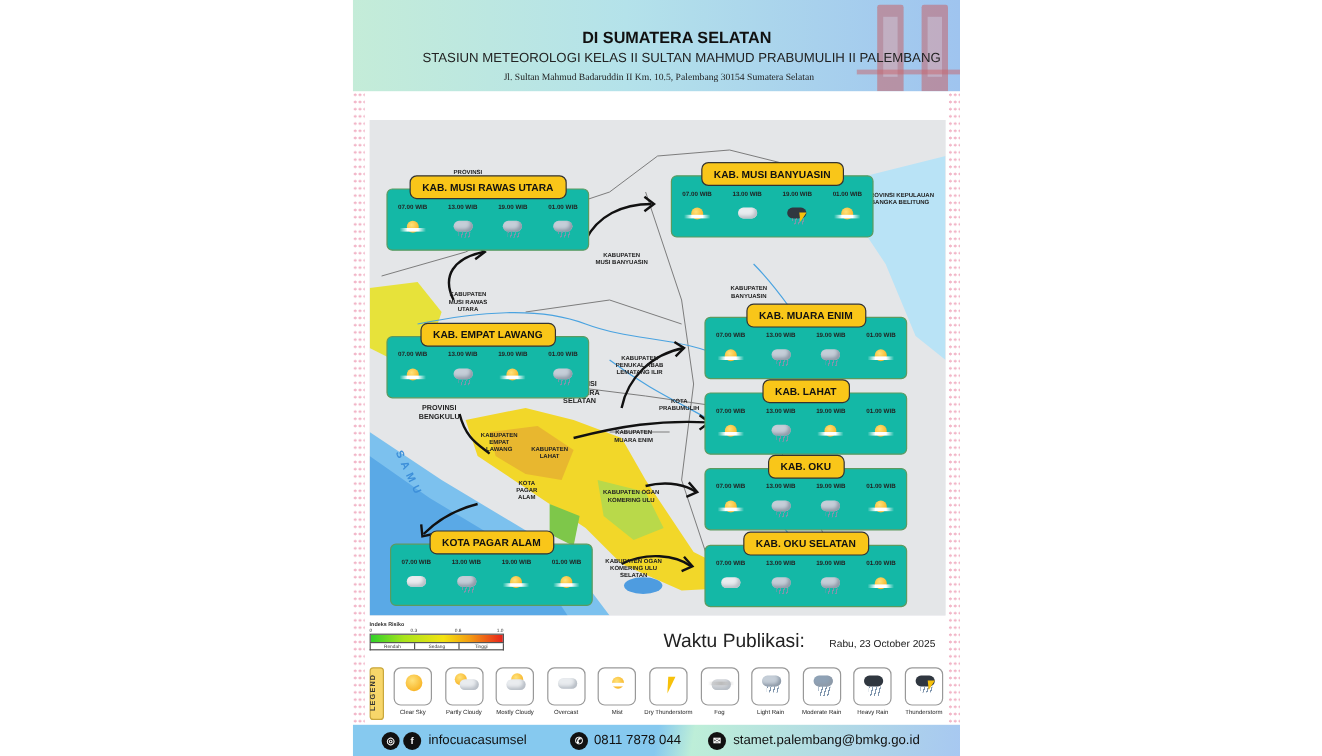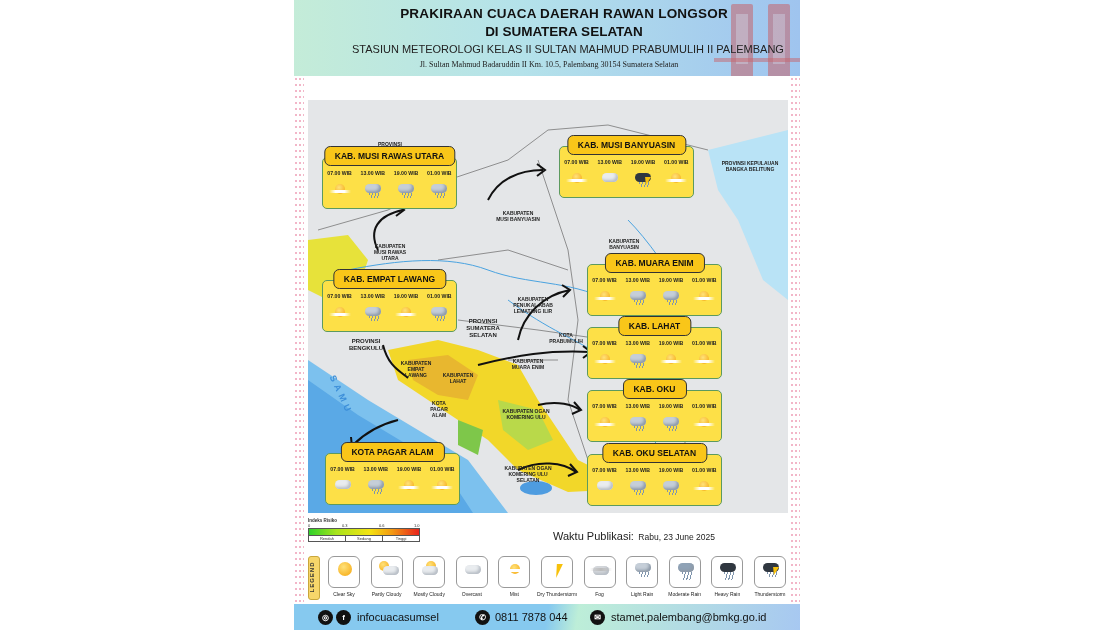--- a/index.html
+++ b/index.html
@@ -20,21 +20,21 @@
   .h-title1 { position: absolute; left: 70px; top: 6px; width: 400px; text-align: center; font-family: "Liberation Sans", sans-serif; font-weight: bold; font-size: 13.5px; color: #111; letter-spacing: .2px; }
   .h-title2 { position: absolute; left: 70px; top: 24px; width: 400px; text-align: center; font-family: "Liberation Sans", sans-serif; font-weight: bold; font-size: 13.5px; color: #111; }
   .h-sub { position: absolute; left: 58px; top: 43px; width: 394px; text-align: center; font-family: "Liberation Sans", sans-serif; font-size: 11px; color: #222; white-space: nowrap; }
   .h-addr { position: absolute; left: 70px; top: 60px; width: 370px; text-align: center; font-family: Liberation Serif, serif; font-size: 8px; color: #222; white-space: nowrap; }
   .side-deco { position: absolute; top: 76px; width: 10px; height: 530px; background-image: radial-gradient(circle, #f2b6c8 1px, transparent 1.3px); background-size: 4px 6px; }
   .validity { position: absolute; left: 16px; top: 82px; font-family: "Liberation Sans", sans-serif; font-size: 9px; color: #222; }
   .validity .lbl { font-size: 10px; margin-right: 8px; }
   .validity .val { font-size: 7.2px; }
   .map { position: absolute; left: 14px; top: 100px; width: 480px; height: 413px; background: #e6e7e9; overflow: hidden; }
   .map svg { position: absolute; left: 0; top: 0; }
-  .card { position: absolute; width: 135px; height: 52px; background: #fde047; border: 1px solid #5c9a5f; border-radius: 5px; }
+  .card { position: absolute; width: 169px; height: 52px; background: #14b8a6; border: 1px solid #5c9a5f; border-radius: 5px; }
   .card-title { position: absolute; top: -12px; left: 50%; transform: translateX(-50%); height: 20px; padding: 0 10px; background: #f9c619; border: 1px solid #333; border-radius: 6px; font-family: "Liberation Sans", sans-serif; font-weight: bold; font-size: 8.5px; line-height: 18px; white-space: nowrap; color: #111; }
   .slots { position: absolute; left: 0; top: 12px; width: 100%; display: flex; justify-content: space-around; }
   .slot { width: 38px; text-align: center; }
   .slot-time { font-family: "Liberation Sans", sans-serif; font-weight: bold; font-size: 5.2px; color: #222; }
   .wx { display: inline-block; width: 22px; height: 14px; position: relative; margin-top: 6px; }
   .sun { position: absolute; left: 6px; top: 2px; width: 10px; height: 10px; border-radius: 50%; background: radial-gradient(circle at 40% 35%, #ffe27a, #f5a50b); }
   .haze { position: absolute; left: 0; top: 8px; width: 22px; height: 3px; background: linear-gradient(90deg, transparent, #fff 30%, #fff 70%, transparent); }
   .cloud { position: absolute; left: 3px; top: 2px; width: 16px; height: 9px; border-radius: 6px; background: #e9ecef; box-shadow: inset -2px -2px 3px #b8bec6; }
   .cloud.grey { background: #c5ced8; box-shadow: inset -2px -2px 3px #8e9aa8; }
   .cloud.dark { background: #303740; box-shadow: none; }
@@ -44,21 +44,21 @@
   .sea-label { position: absolute; font-family: "Liberation Sans", sans-serif; font-weight: bold; font-size: 9px; color: #3d8fd9; letter-spacing: 4px; }
   .risk { position: absolute; left: 14px; top: 518px; width: 120px; height: 26px; }
   .risk-title { font-family: "Liberation Sans", sans-serif; font-size: 4.5px; font-weight: bold; color: #333; }
   .risk-ticks { position: relative; height: 5px; font-size: 4px; color: #333; font-family: "Liberation Sans", sans-serif; }
   .risk-ticks span { position: absolute; top: 0; }
   .risk-bar { width: 112px; height: 8px; background: linear-gradient(90deg, #2fd12a 0%, #a8e41c 25%, #f4e311 55%, #f39b12 75%, #e8221c 100%); border: 1px solid #555; }
   .risk-cats { display: flex; width: 112px; font-family: "Liberation Sans", sans-serif; font-size: 4px; color: #333; border: 1px solid #555; border-top: none; }
   .risk-cats span { flex: 1; text-align: center; border-right: 1px solid #555; }
   .risk-cats span:last-child { border-right: none; }
   .pub { position: absolute; left: 259px; top: 526px; font-family: "Liberation Sans", sans-serif; color: #222; }
-  .pub .lbl { font-size: 11px; margin-right: 0; }
+  .pub .lbl { font-size: 16px; margin-right: 16px; }
   .pub .val { font-size: 8.5px; }
   .legend-tab { position: absolute; left: 14px; top: 556px; width: 12px; height: 44px; background: #f7d66a; border: 1px solid #c9a73c; border-radius: 3px; }
   .legend-tab span { position: absolute; left: -13px; top: 17px; transform: rotate(-90deg); font-family: "Liberation Sans", sans-serif; font-weight: bold; font-size: 6px; color: #333; letter-spacing: 1px; }
   .legend { position: absolute; left: 30px; top: 556px; width: 466px; display: flex; justify-content: space-between; }
   .legend-item { width: 40px; text-align: center; }
   .legend-box { width: 32px; height: 32px; margin: 0 auto; border: 1px solid #999; border-radius: 6px; background: #fff; position: relative; }
   .legend-box .wx { position: absolute; left: 5px; top: 4px; margin: 0; transform: scale(1.0); }
   .legend-label { font-family: "Liberation Sans", sans-serif; font-size: 5px; color: #222; margin-top: 3px; white-space: nowrap; }
   .footer { position: absolute; left: 0; top: 604px; width: 506px; height: 26px; background: linear-gradient(100deg, #86c9ef 0%, #86c9ef 50%, #bdeed8 56%, #a7c8f1 100%); display: flex; align-items: center; font-family: "Liberation Sans", sans-serif; font-size: 11px; color: #111; }
   .f-icon { width: 15px; height: 15px; border-radius: 50%; background: #111; color: #fff; display: inline-flex; align-items: center; justify-content: center; font-size: 8px; font-weight: bold; margin-right: 3px; }
@@ -66,21 +66,20 @@
 </style>
 </head>
 <body>
 
 <div class="poster">
 
   <div class="header">
     <div class="tower" style="left:437px;"></div>
     <div class="tower" style="left:474px;"></div>
     <div class="bridge-deck"></div>
-    <div class="h-title1">PRAKIRAAN  CUACA DAERAH RAWAN LONGSOR</div>
     <div class="h-title2">DI SUMATERA SELATAN</div>
     <div class="h-sub">STASIUN METEOROLOGI KELAS II SULTAN MAHMUD PRABUMULIH II PALEMBANG</div>
     <div class="h-addr">Jl. Sultan Mahmud Badaruddin II Km. 10.5, Palembang 30154 Sumatera Selatan</div>
   </div>
 
   <div class="side-deco" style="left:0;"></div>
   <div class="side-deco" style="left:496px;"></div>
 
 
   <div class="map">
@@ -230,21 +229,21 @@
     <div class="risk-bar"></div>
     <div class="risk-cats">
       <span>Rendah</span>
       <span>Sedang</span>
       <span>Tinggi</span>
     </div>
   </div>
 
   <div class="pub">
     <span class="lbl">Waktu Publikasi:</span>
-    <span class="val">Rabu, 23 June 2025</span>
+    <span class="val">Rabu, 23 October 2025</span>
   </div>
 
   <div class="legend-tab">
       <span>LEGEND</span>
     </div>
   <div class="legend">
     <div class="legend-item">
       <div class="legend-box">
           <span class="wx">
             <i class="sun" style="width:14px;height:14px;left:4px;top:1px;"></i>

